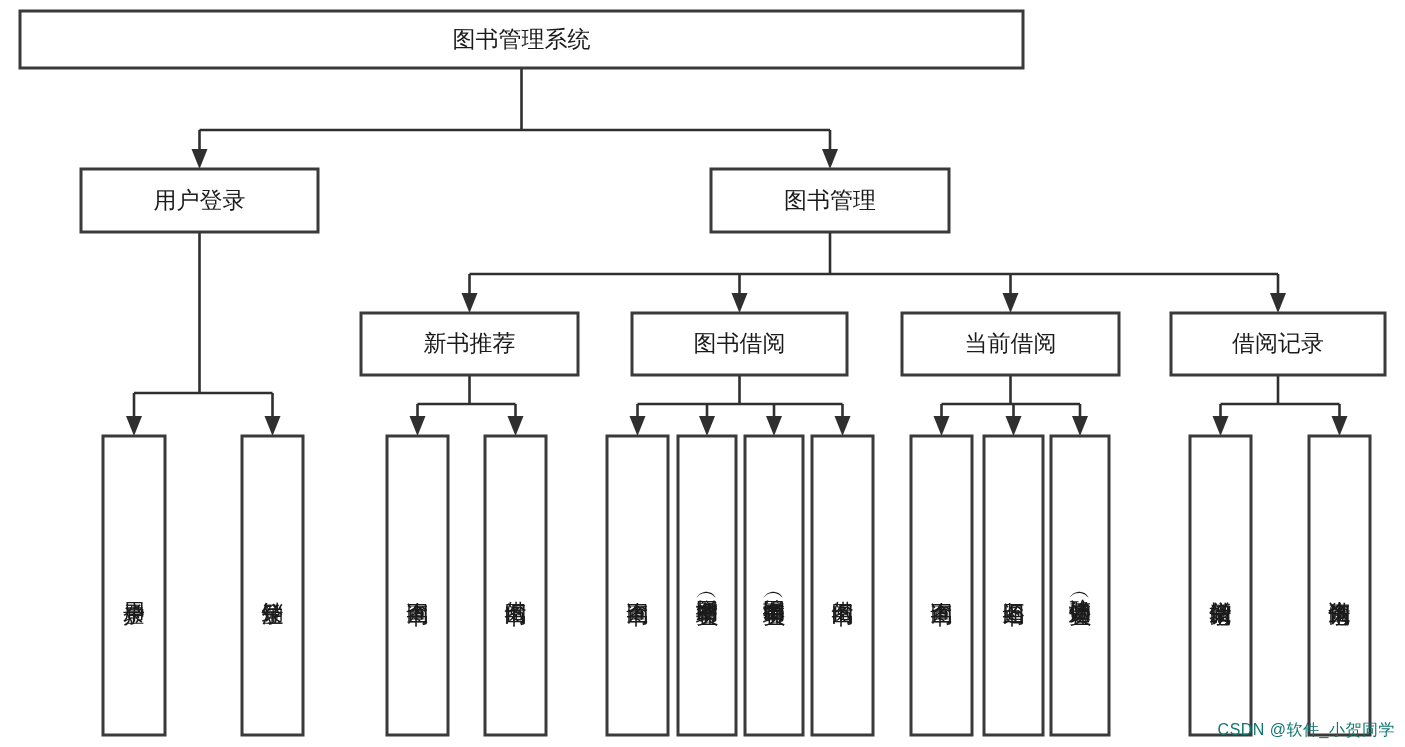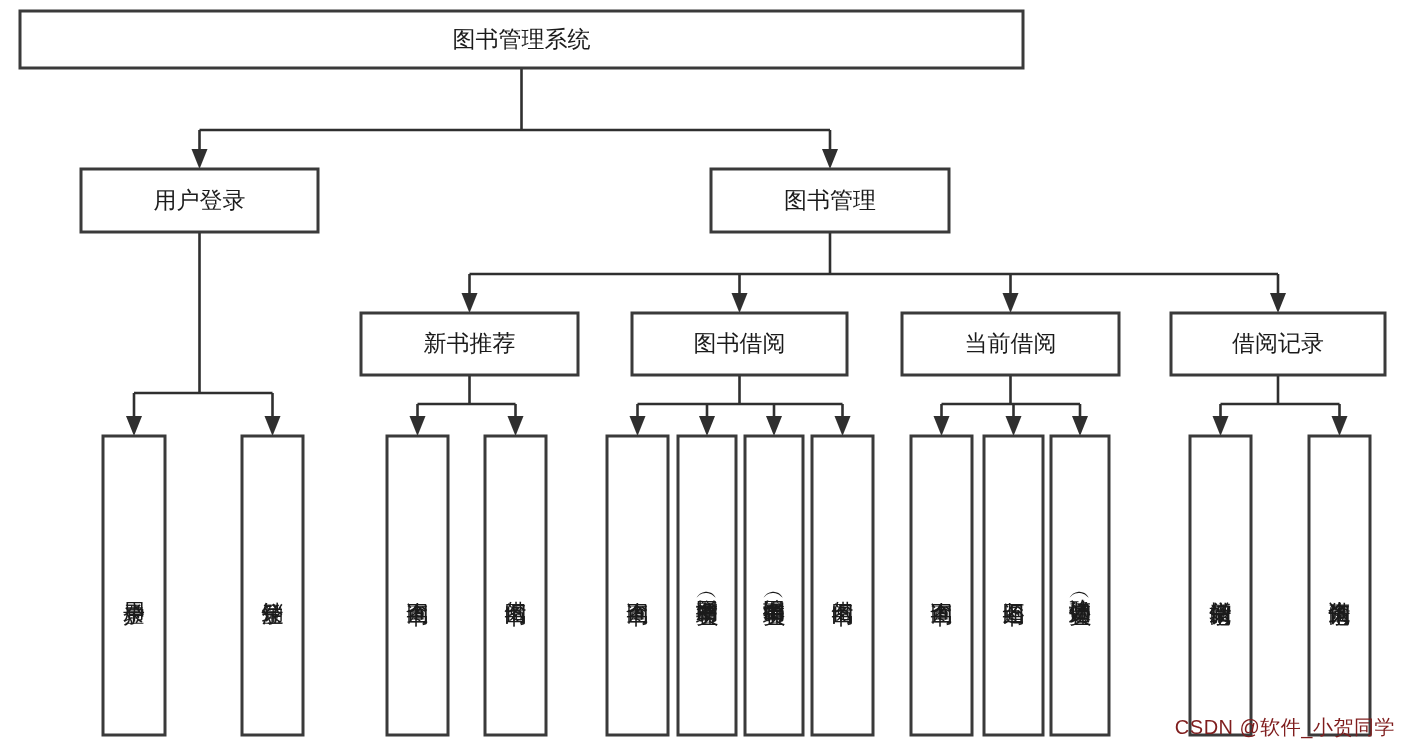--- a/index.html
+++ b/index.html
@@ -71,22 +71,22 @@
     position: absolute;
     display: flex;
     align-items: center;
     justify-content: center;
   }
   .watermark {
     position: absolute;
     right: 10px;
     bottom: 6px;
     font-family: "Liberation Sans", "DejaVu Sans", sans-serif;
-    font-size: 20px;
-    color: #7f1d1d;
+    font-size: 16px;
+    color: #0f766e;
     letter-spacing: 0.5px;
     user-select: none;
   }
 </style>
 </head>
 <body>
 
 <div id="diagram-root">
   <svg class="diagram-canvas" viewBox="0 0 1405 747">
     <g id="edges-layer">

